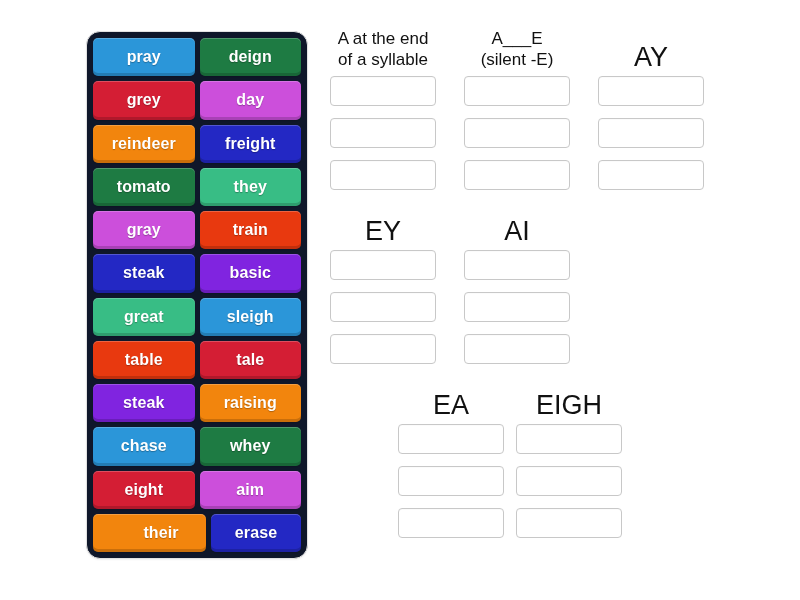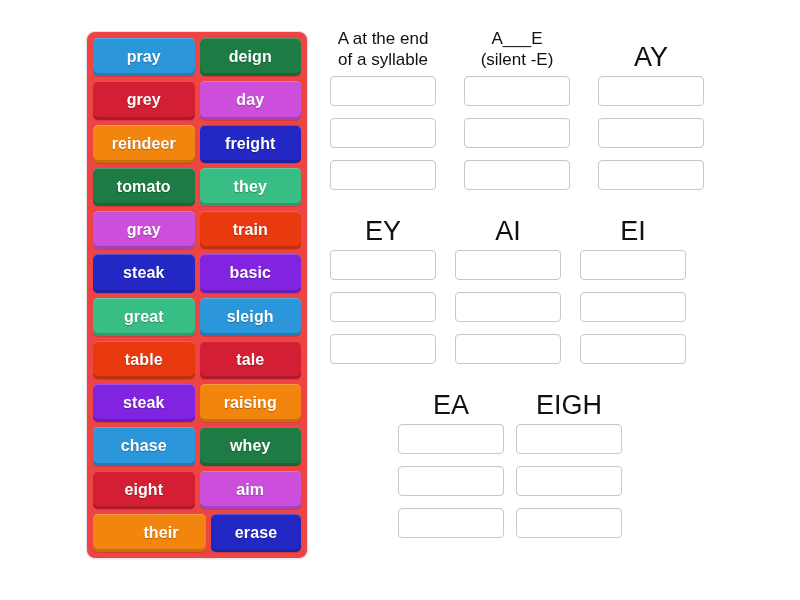--- a/index.html
+++ b/index.html
@@ -21,23 +21,23 @@
     background: #ffffff;
   }
 
   
   #word-bank {
     position: absolute;
     left: 86px;
     top: 31px;
     width: 222px;
     height: 528px;
-    background: #ef4444;
+    background: #0f172a;
     border: 1px solid #e2e2e2;
-    border-radius: 9px;
+    border-radius: 14px;
     box-shadow: 0 1px 2px rgba(0,0,0,0.06);
     padding: 6px 6px;
   }
 
   .bank-rows {
     display: flex;
     flex-direction: column;
     gap: 5px;
     height: 100%;
   }
@@ -78,21 +78,21 @@
     height: 548px;
   }
 
   .cat-row {
     display: flex;
     justify-content: flex-start;
     align-items: center;
   }
 
   .cat-row.row-1 { gap: 28px; margin-left: 8px; }
-  .cat-row.row-2 { gap: 19px; margin-left: 8px; margin-top: 10px; }
+  .cat-row.row-2 { gap: 28px; margin-left: 8px; margin-top: 10px; }
   .cat-row.row-3 { gap: 12px; margin-left: 76px; margin-top: 10px; }
 
   .category {
     width: 106px;
     display: flex;
     flex-direction: column;
     align-items: center;
   }
 
   .cat-title {
@@ -229,28 +229,20 @@
           </div>
         </div>
         <div class="category">
           <div class="cat-title big">AI</div>
           <div class="drop-list">
             <div class="drop-box"></div>
             <div class="drop-box"></div>
             <div class="drop-box"></div>
           </div>
         </div>
-        <div class="category">
-          <div class="cat-title big">EI</div>
-          <div class="drop-list">
-            <div class="drop-box"></div>
-            <div class="drop-box"></div>
-            <div class="drop-box"></div>
-          </div>
-        </div>
       </div>
       <div class="cat-row row-3">
         <div class="category">
           <div class="cat-title big">EA</div>
           <div class="drop-list">
             <div class="drop-box"></div>
             <div class="drop-box"></div>
             <div class="drop-box"></div>
           </div>
         </div>

